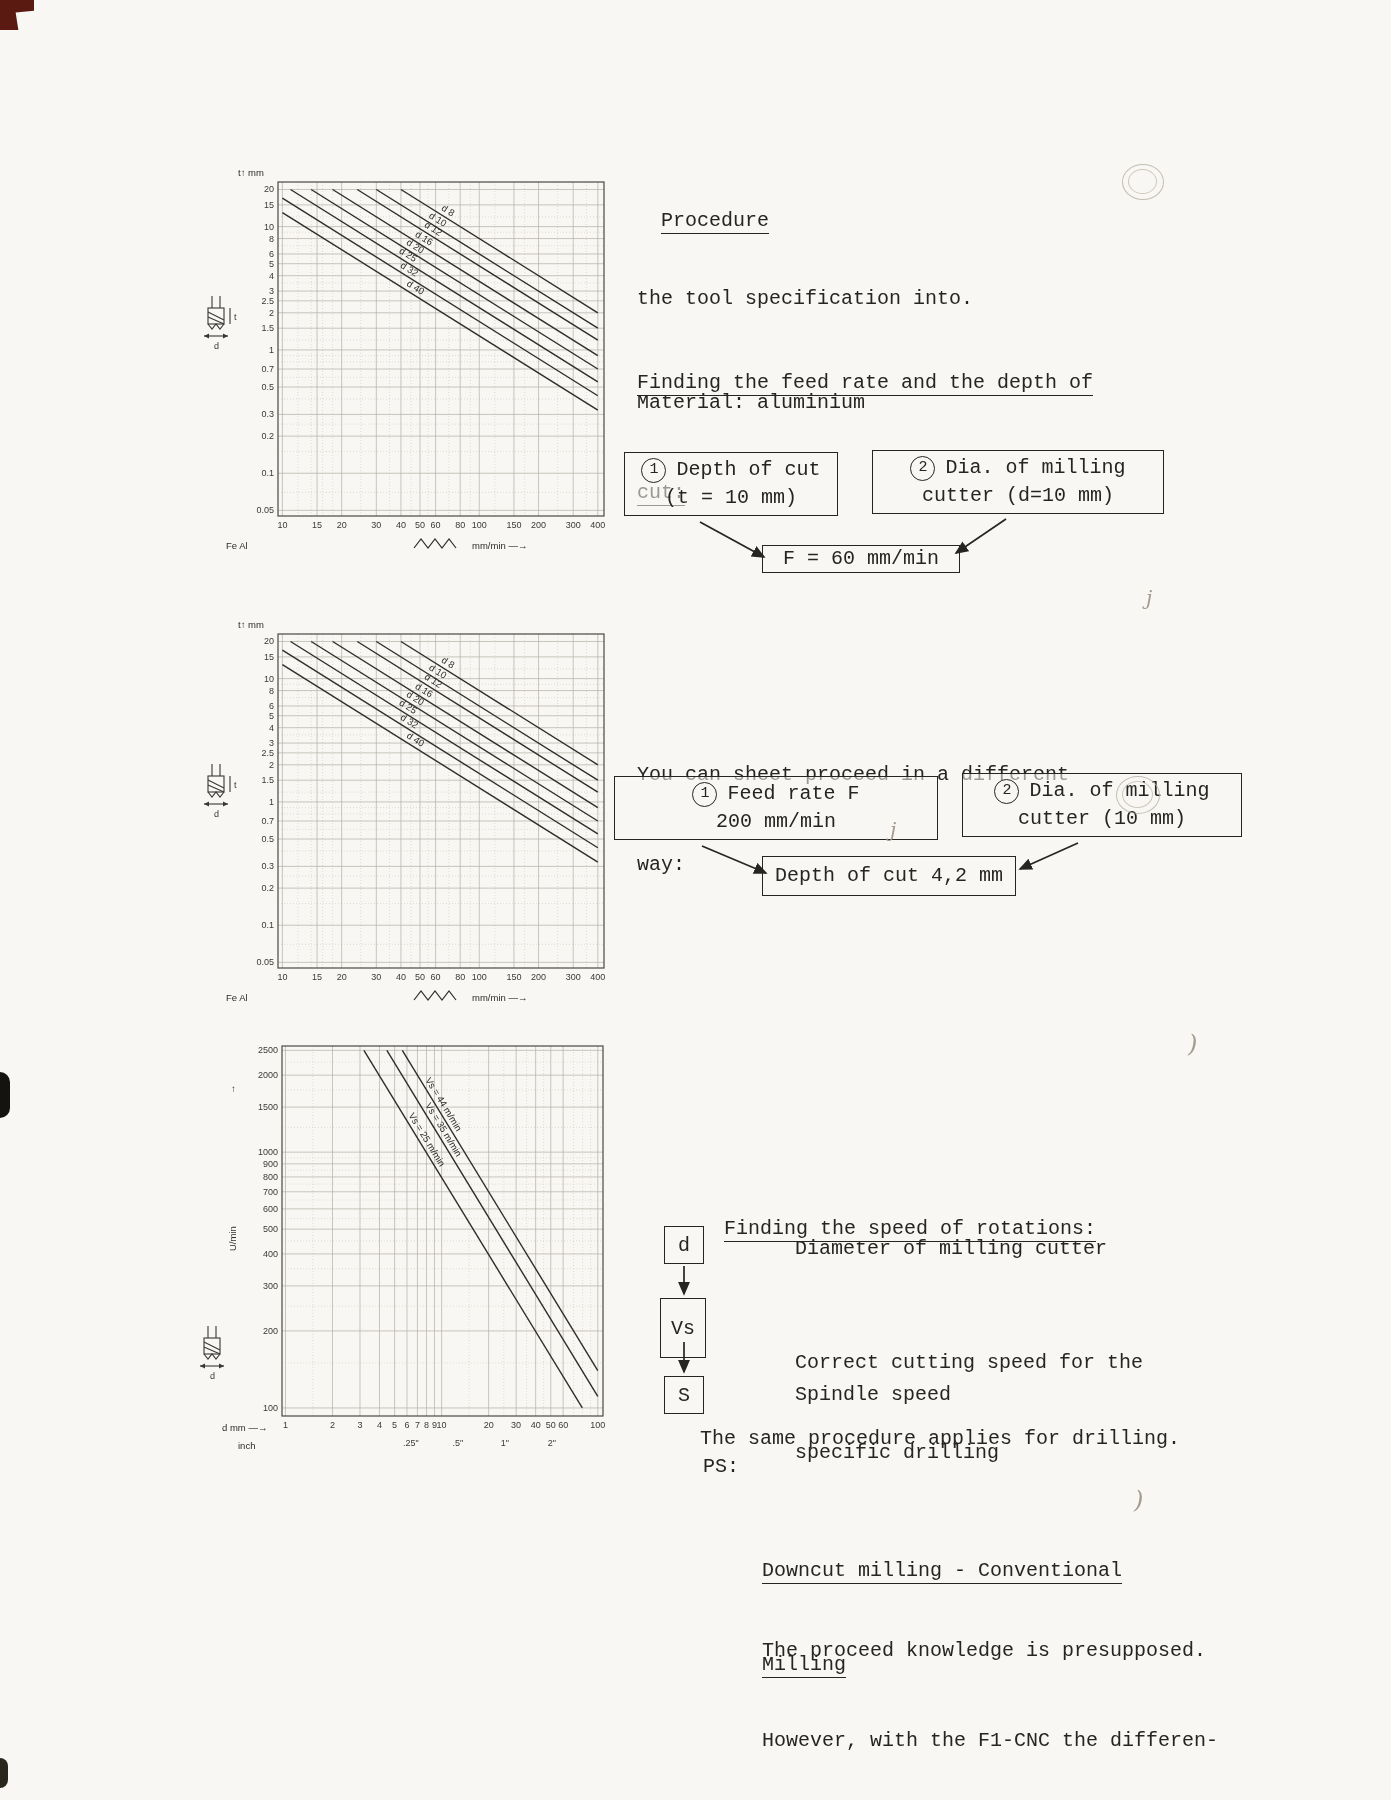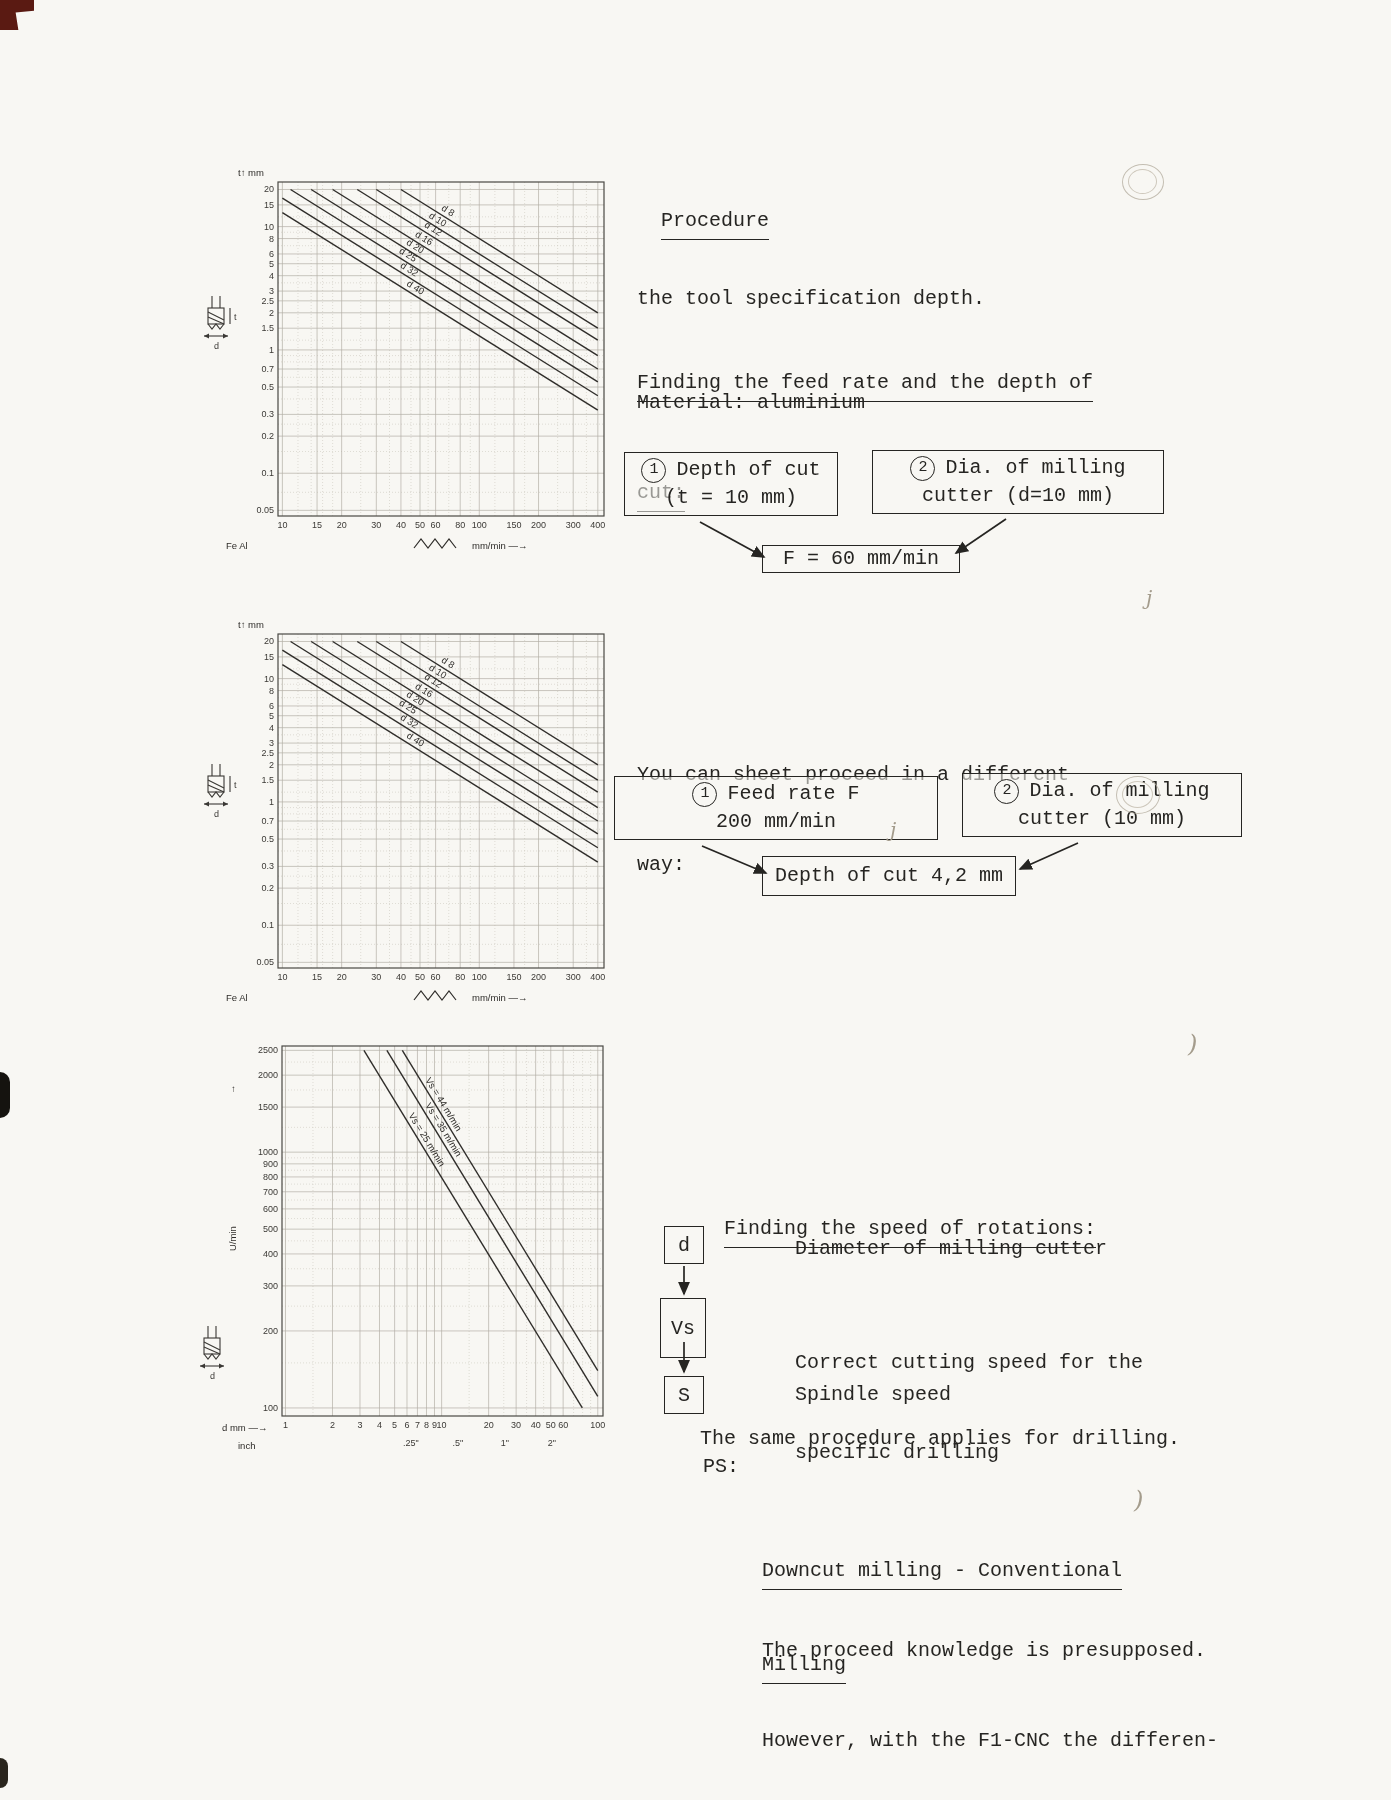--- a/index.html
+++ b/index.html
@@ -1,21 +1,21 @@
 <!DOCTYPE html>
 <html><head>
 <meta charset="utf-8">
 <style>
   *{margin:0;padding:0;box-sizing:border-box}
   html,body{background:#e9e7e2}
   #page{position:relative;width:1391px;height:1800px;background:#f8f7f3;overflow:hidden;
         font-family:"Liberation Mono","DejaVu Sans Mono",monospace;color:#262522}
   .abs{position:absolute}
   .t{font-size:20px;line-height:30px;white-space:pre}
-  .u{border-bottom:1.7px solid #262522;padding-bottom:7px}
+  .u{border-bottom:1.7px solid #262522;padding-bottom:1px}
   .box{position:absolute;border:1.9px solid #262522;display:flex;flex-direction:column;
        align-items:center;justify-content:center;font-size:20px;line-height:28px;
        background:rgba(248,247,243,.55);white-space:pre}
   .box .row{display:flex;align-items:center;gap:10px}
   .cnum{display:inline-flex;width:25px;height:25px;border:1.6px solid #262522;border-radius:50%;
         align-items:center;justify-content:center;font-size:15px;flex:0 0 auto}
   .stepbox{position:absolute;border:1.8px solid #262522;display:flex;align-items:center;
            justify-content:center;font-size:20px;background:rgba(248,247,243,.55)}
   .overlay{position:absolute;left:0;top:0;pointer-events:none}
   svg text.tick{font-family:"Liberation Sans",sans-serif;font-size:9px;fill:#3b3935}
@@ -389,21 +389,21 @@
     <path d="M14 44 h24"></path>
   </g>
   <path d="M14 44 l5 -2.5 v5 z M38 44 l-5 -2.5 v5 z" fill="#3a3834"></path>
   <text x="24" y="57" class="tick">d</text>
 </svg>
 
 <div class="abs t" style="left:637px;top:176px">
   <span class="u">Procedure</span>
 </div>
 <div class="abs t" style="left:637px;top:224px">
-  <div>the tool specification depth.</div>
+  <div>the tool specification into.</div>
 </div>
 <div class="abs t" style="left:637px;top:308px">
   <div><span class="u">Finding the feed rate and the depth of</span></div>
   <div style="margin-top:20px"><span class="u">cut:</span></div>
 </div>
 <div class="abs t" style="left:637px;top:388px">Material: aluminium</div>
 
 <div class="box" style="left:624px;top:452px;width:214px;height:64px">
   <div class="row"><span class="cnum">1</span>
     <span>Depth of cut</span></div>

